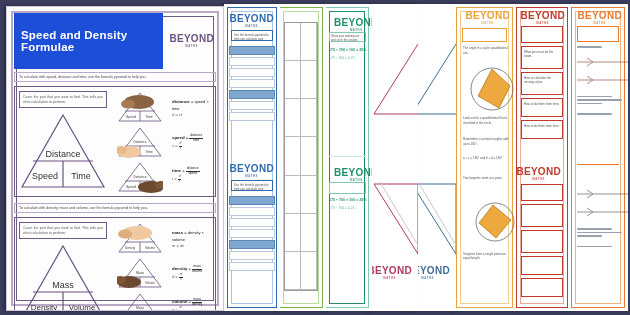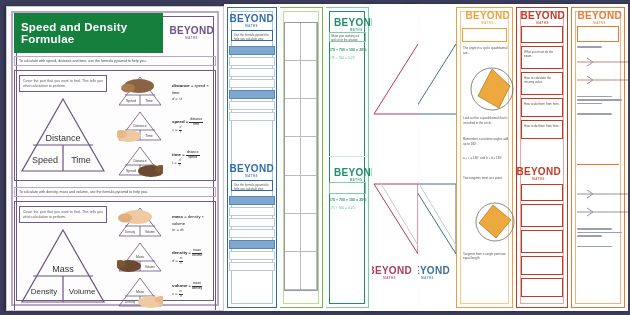--- a/index.html
+++ b/index.html
@@ -18,22 +18,22 @@
   .inner2{position:absolute;inset:3px;border:1px solid var(--c);}
 
   
   #p1{left:6px;width:216px;top:6px;height:303px;background:#fdfdfd;
       border:1px solid #cfc6d6;}
   #p1 .frame{position:absolute;inset:4px;border:2px solid #b9a8c6;}
   #p1 .frame2{position:absolute;inset:3px;border:1px solid #6e5b84;}
   .sheet{position:absolute;inset:0;padding:6px 7px;box-sizing:border-box;}
 
   .titlebar{display:flex;align-items:center;gap:4px;}
-  .titlebox{flex:1;background:#15803d;color:#fff;font-weight:bold;
-            font-size:11.5px;padding:8px 7px;letter-spacing:.2px;}
+  .titlebox{flex:1;background:#1d4ed8;color:#fff;font-weight:bold;
+            font-size:11.5px;padding:16px 7px;letter-spacing:.2px;}
   .logo{font-weight:bold;font-size:7.5px;letter-spacing:.3px;line-height:1;
         display:flex;flex-direction:column;align-items:center;padding:0 2px;}
   .logo .l1{display:flex;align-items:baseline;}
   .logo .b{font-size:10px;}
   .logo .sub{font-size:2.8px;letter-spacing:.6px;margin-top:1px;opacity:.85;}
   .subtitle{border:1px solid #b9a8c6;margin-top:3px;padding:2px 4px;
             font-size:3.6px;color:#4a4a55;}
 
   .section{border:1px solid #6e5b84;margin-top:4px;height:109px;position:relative;
            display:flex;}

